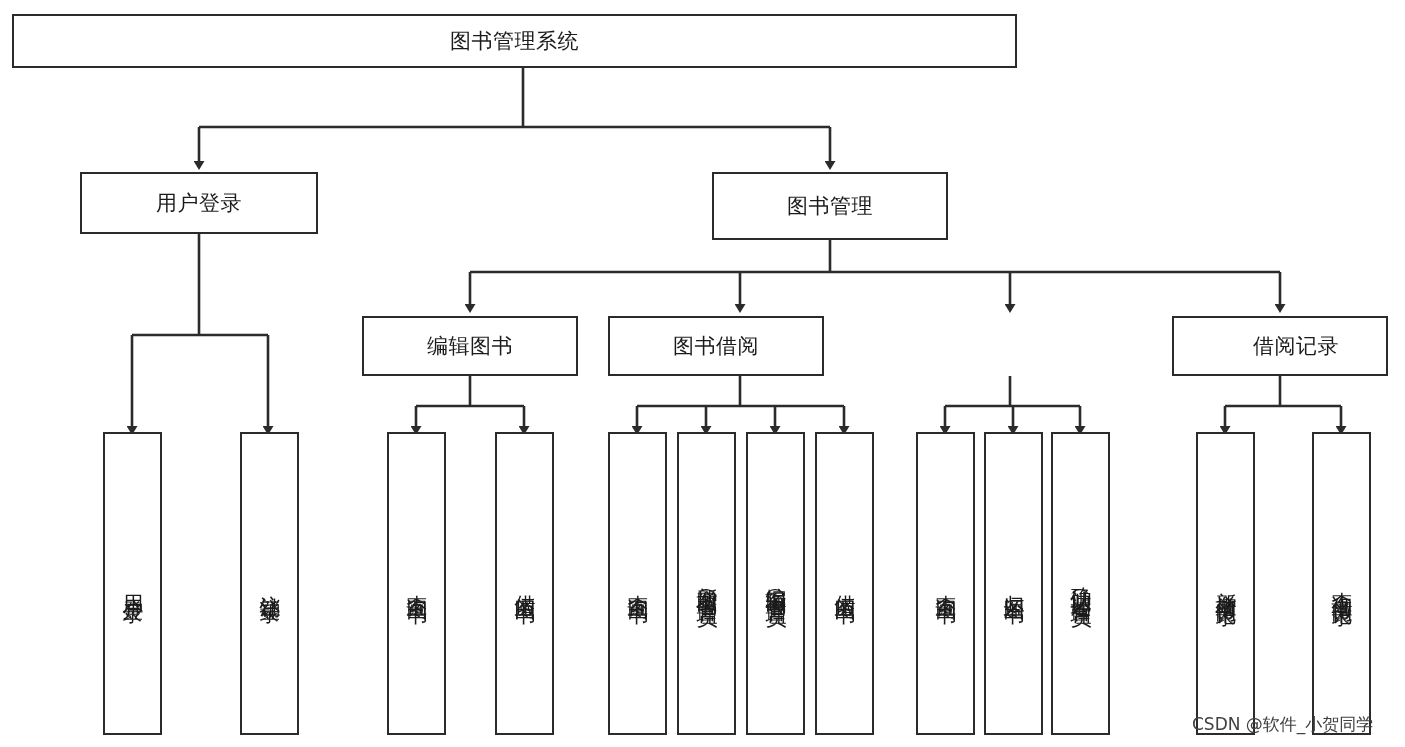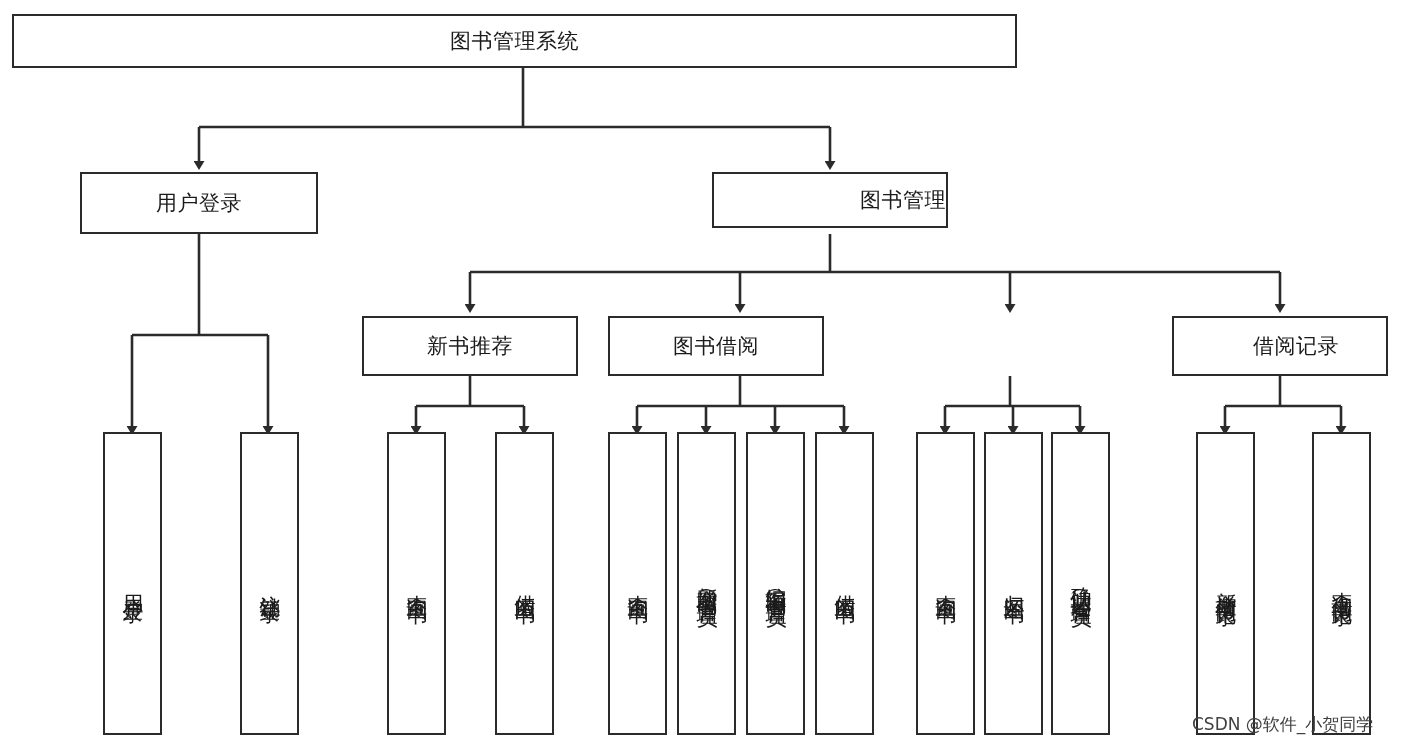--- a/index.html
+++ b/index.html
@@ -118,26 +118,26 @@
   </svg>
 
   <div class="node h-node" style="left:12px;top:14px;width:1005px;height:54px;">
     <span class="label">图书管理系统</span>
   </div>
 
   <div class="node h-node" style="left:80px;top:172px;width:238px;height:62px;">
     <span class="label">用户登录</span>
   </div>
 
-  <div class="node h-node" style="left:712px;top:172px;width:236px;height:56px;justify-content:flex-end;">
+  <div class="node h-node" style="left:712px;top:172px;width:236px;height:68px;">
     <span class="label">图书管理</span>
   </div>
 
   <div class="node h-node" style="left:362px;top:316px;width:216px;height:60px;">
-    <span class="label">新书推荐</span>
+    <span class="label">编辑图书</span>
   </div>
 
   <div class="node h-node" style="left:608px;top:316px;width:216px;height:60px;">
     <span class="label">图书借阅</span>
   </div>
 
 
   <div class="node h-node" style="left:1172px;top:316px;width:216px;height:60px;padding-left:32px;">
     <span class="label">借阅记录</span>
   </div>

